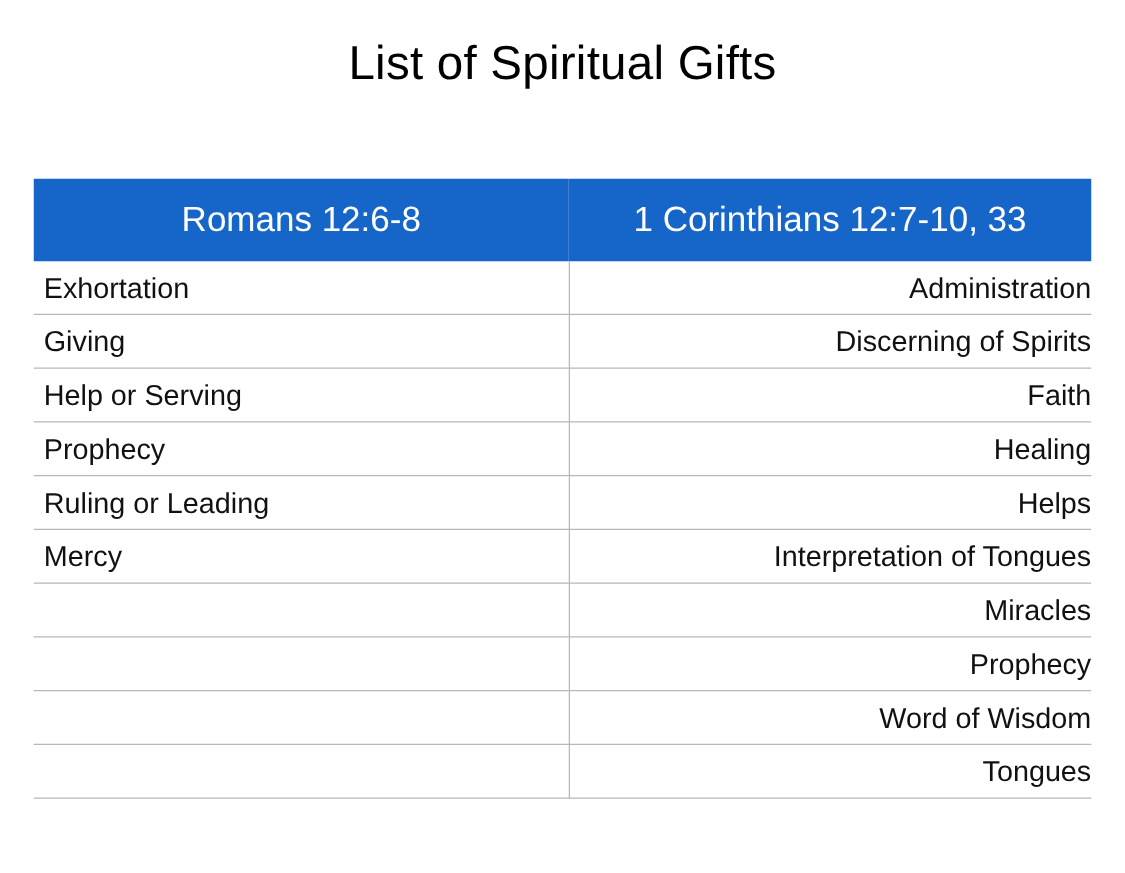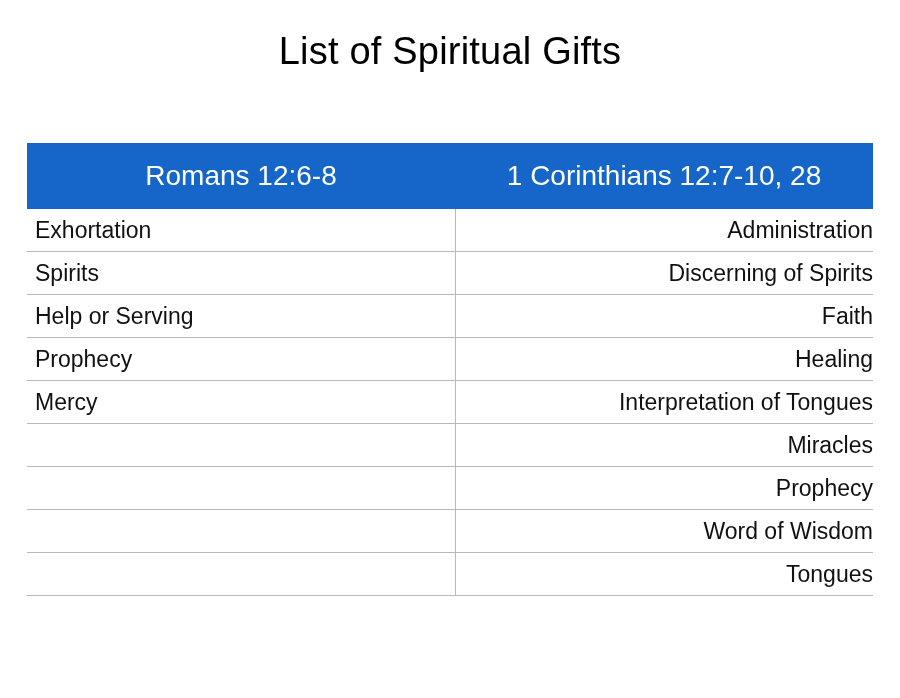--- a/index.html
+++ b/index.html
@@ -77,39 +77,43 @@
 
 <div class="slide">
 
   <div class="slide-title">List of Spiritual Gifts</div>
 
   <div class="table-wrap">
     <table class="gifts">
       <thead>
         <tr>
           <th class="col-a">Romans 12:6-8</th>
-          <th class="col-b">1 Corinthians 12:7-10, 28</th>
+          <th class="col-b">1 Corinthians 12:7-10, 33</th>
         </tr>
       </thead>
       <tbody>
         <tr>
           <td class="col-a">Exhortation</td>
           <td class="col-b">Administration</td>
         </tr>
         <tr>
-          <td class="col-a">Spirits</td>
+          <td class="col-a">Giving</td>
           <td class="col-b">Discerning of Spirits</td>
         </tr>
         <tr>
           <td class="col-a">Help or Serving</td>
           <td class="col-b">Faith</td>
         </tr>
         <tr>
           <td class="col-a">Prophecy</td>
           <td class="col-b">Healing</td>
+        </tr>
+        <tr>
+          <td class="col-a">Ruling or Leading</td>
+          <td class="col-b">Helps</td>
         </tr>
         <tr>
           <td class="col-a">Mercy</td>
           <td class="col-b">Interpretation of Tongues</td>
         </tr>
         <tr>
           <td class="col-a empty"></td>
           <td class="col-b">Miracles</td>
         </tr>
         <tr>

